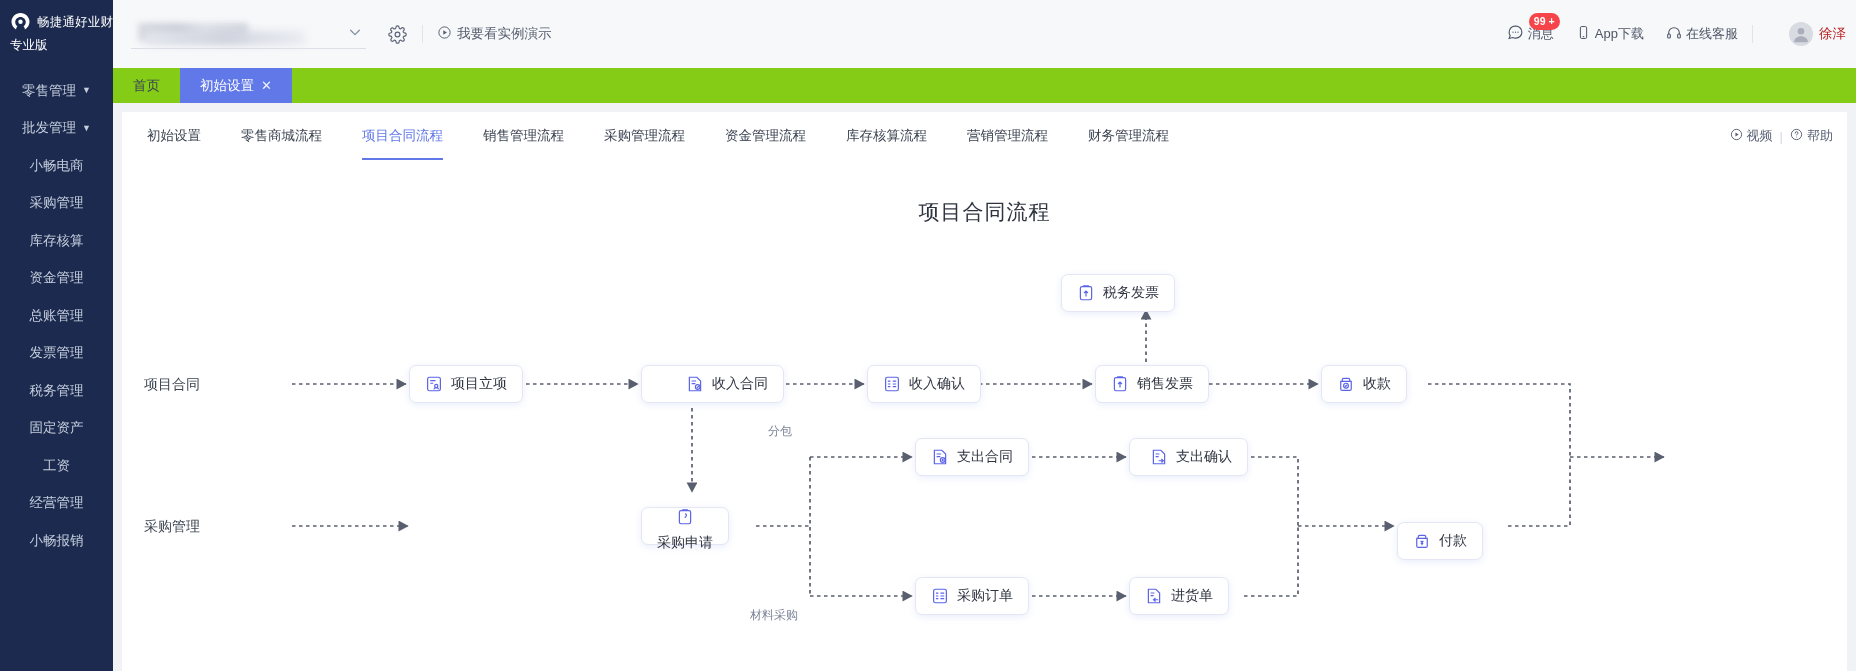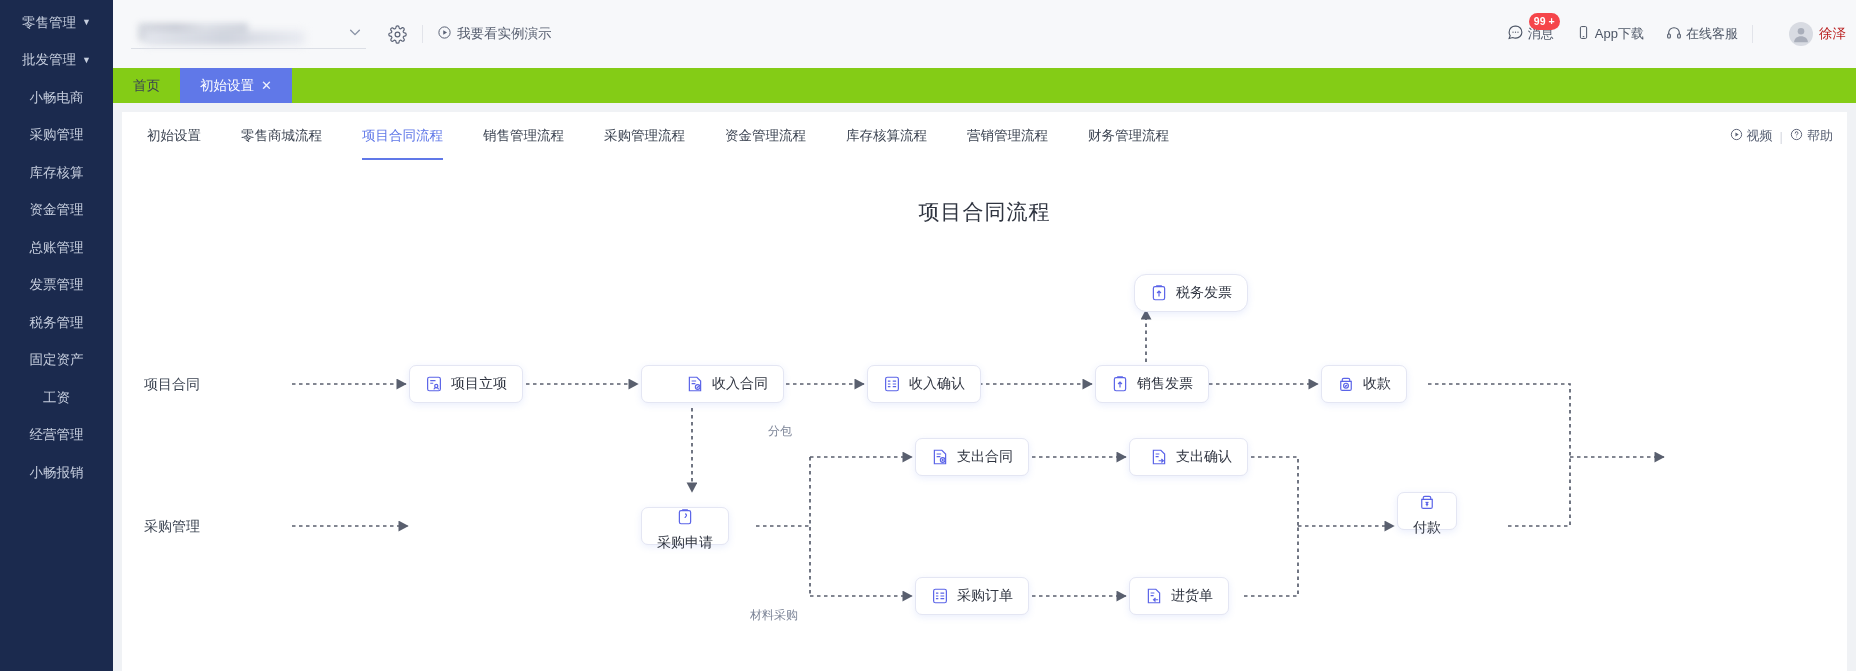--- a/index.html
+++ b/index.html
@@ -156,20 +156,32 @@
   .edgelabel {
     position: absolute; font-size: 12px; color: #7c8497; white-space: nowrap;
   }
 </style>
 </head>
 <body>
 
 <div class="app">
 
   <div class="sidebar">
+    <div class="logo-box">
+      <div class="logo-row">
+        <span class="logo-mark">
+          <svg width="23" height="23" viewBox="0 0 24 24">
+            <path d="M12 2C6.8 2 2.6 6.1 2.6 11.2c0 3.4 1.9 6.4 4.8 8 .1-1.1.5-2.3 1.4-3.2-1.4-1-2.3-2.6-2.3-4.4 0-3 2.5-5.4 5.5-5.4s5.5 2.4 5.5 5.4c0 1.8-.9 3.4-2.3 4.4.9.9 1.3 2.1 1.4 3.2 2.9-1.6 4.8-4.6 4.8-8C21.4 6.1 17.2 2 12 2z" fill="#ffffff"></path>
+            <circle cx="12" cy="11.2" r="2.3" fill="#ffffff"></circle>
+          </svg>
+        </span>
+        <span class="logo-text">畅捷通好业财</span>
+      </div>
+      <div class="logo-sub">专业版</div>
+    </div>
 
     <div class="side-menu">
       <div class="side-item">
         <span>零售管理</span>
         <span class="caret">▼</span>
       </div>
       <div class="side-item">
         <span>批发管理</span>
         <span class="caret">▼</span>
       </div>
@@ -444,21 +456,21 @@
         <div class="node" style="left:745px; top:139px;">
           <span class="nico">
             <svg width="18" height="18" viewBox="0 0 24 24" fill="none" stroke="#5b64e8" stroke-width="1.6">
               <rect x="3.5" y="3" width="17" height="18" rx="2.4"></rect>
               <path d="M6.5 8.2h3.4M6.5 12h3.4M6.5 15.6h3.4M13 8.2h4.5M13 12h4.5M13 15.6h4.5"></path>
             </svg>
           </span>
           <span>收入确认</span>
         </div>
 
-        <div class="node" style="left:1012px; top:48px;border-radius:12px;">
+        <div class="node" style="left:939px; top:48px;">
           <span class="nico">
             <svg width="18" height="18" viewBox="0 0 24 24" fill="none" stroke="#5b64e8" stroke-width="1.6">
               <rect x="4.5" y="3.6" width="15" height="17.4" rx="2.2"></rect>
               <path d="M9 3.6V2.4h6v1.2"></path>
                 <path d="M12 16.8V9.4M9.4 12l2.6-2.6 2.6 2.6"></path>
             </svg>
           </span>
           <span>税务发票</span>
         </div>
 
@@ -534,21 +546,21 @@
           <span class="nico">
             <svg width="18" height="18" viewBox="0 0 24 24" fill="none" stroke="#5b64e8" stroke-width="1.6">
               <path d="M4.5 3h10l5 5v13h-15z"></path>
                 <path d="M7.5 8h5M7.5 11.5h4"></path>
               <path d="M17.6 17h-6M14 14.6L11.4 17l2.6 2.4"></path>
             </svg>
           </span>
           <span>进货单</span>
         </div>
 
-        <div class="node" style="left:1275px; top:266px;flex-direction:column;">
+        <div class="node" style="left:1275px; top:296px;">
           <span class="nico">
             <svg width="18" height="18" viewBox="0 0 24 24" fill="none" stroke="#5b64e8" stroke-width="1.6">
               <path d="M5 8.5h14v10a2 2 0 01-2 2H7a2 2 0 01-2-2z"></path>
                 <path d="M7 8.5V6.4a2 2 0 012-2h6a2 2 0 012 2v2.1"></path>
               <path d="M10.2 11.8l1.8 2 1.8-2M12 13.8v4M10.3 15.2h3.4"></path>
             </svg>
           </span>
           <span>付款</span>
         </div>
 

